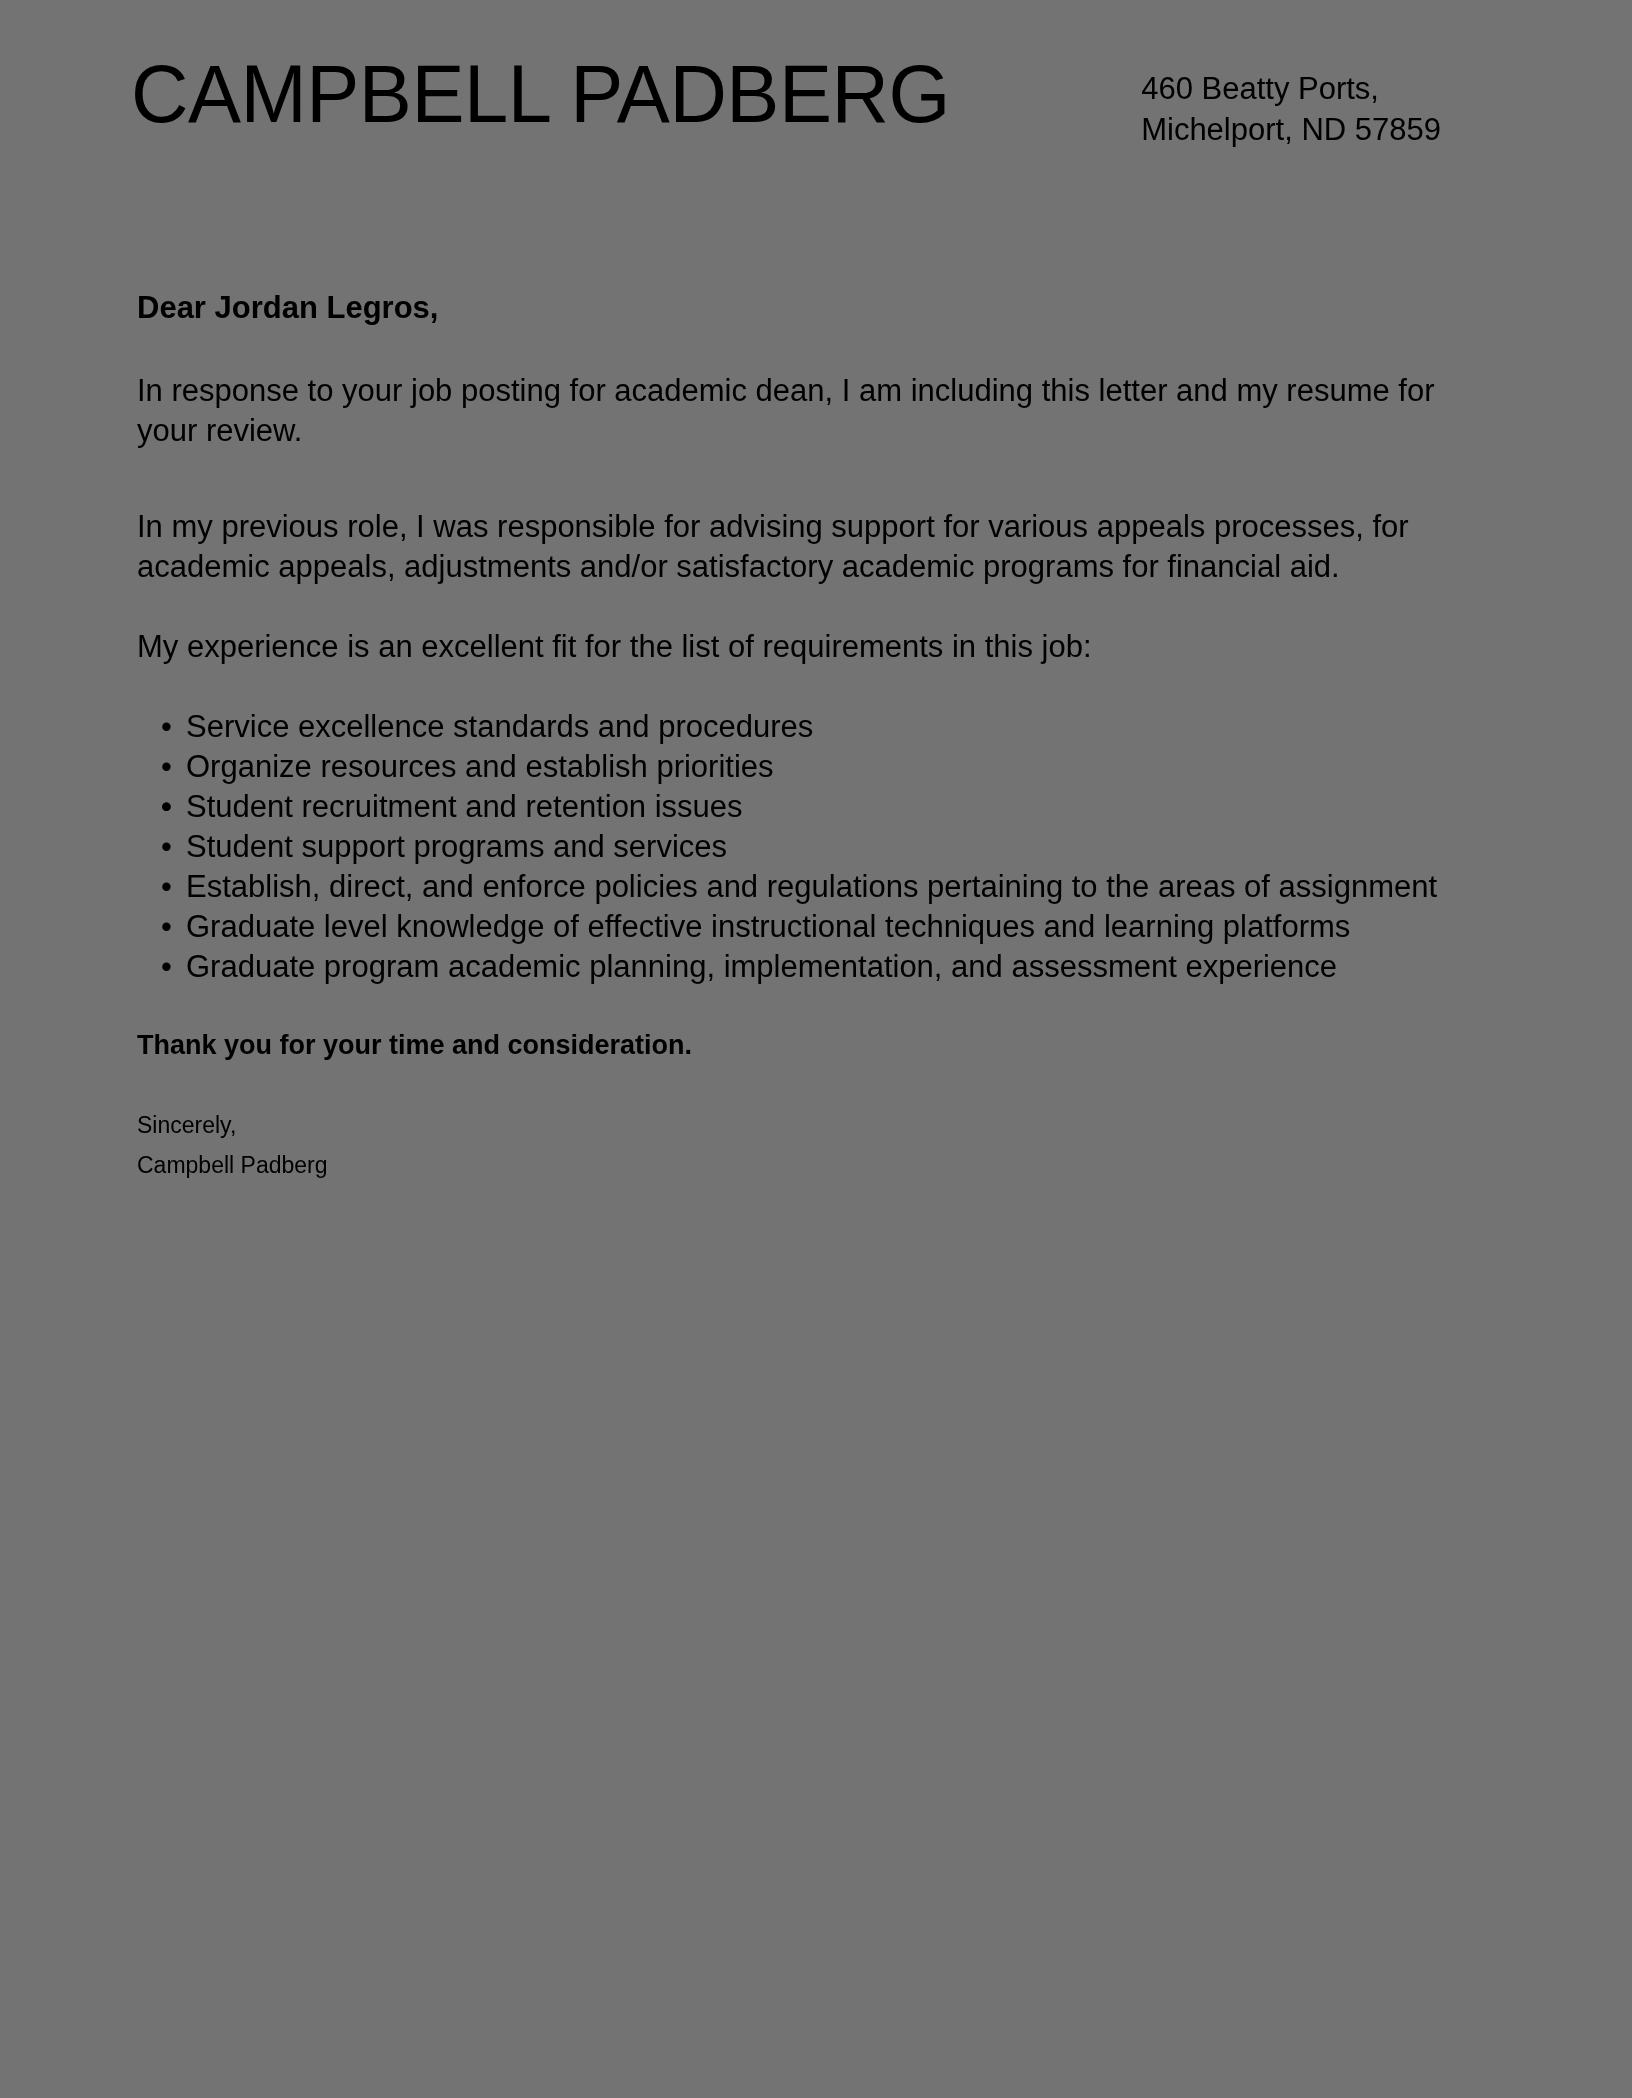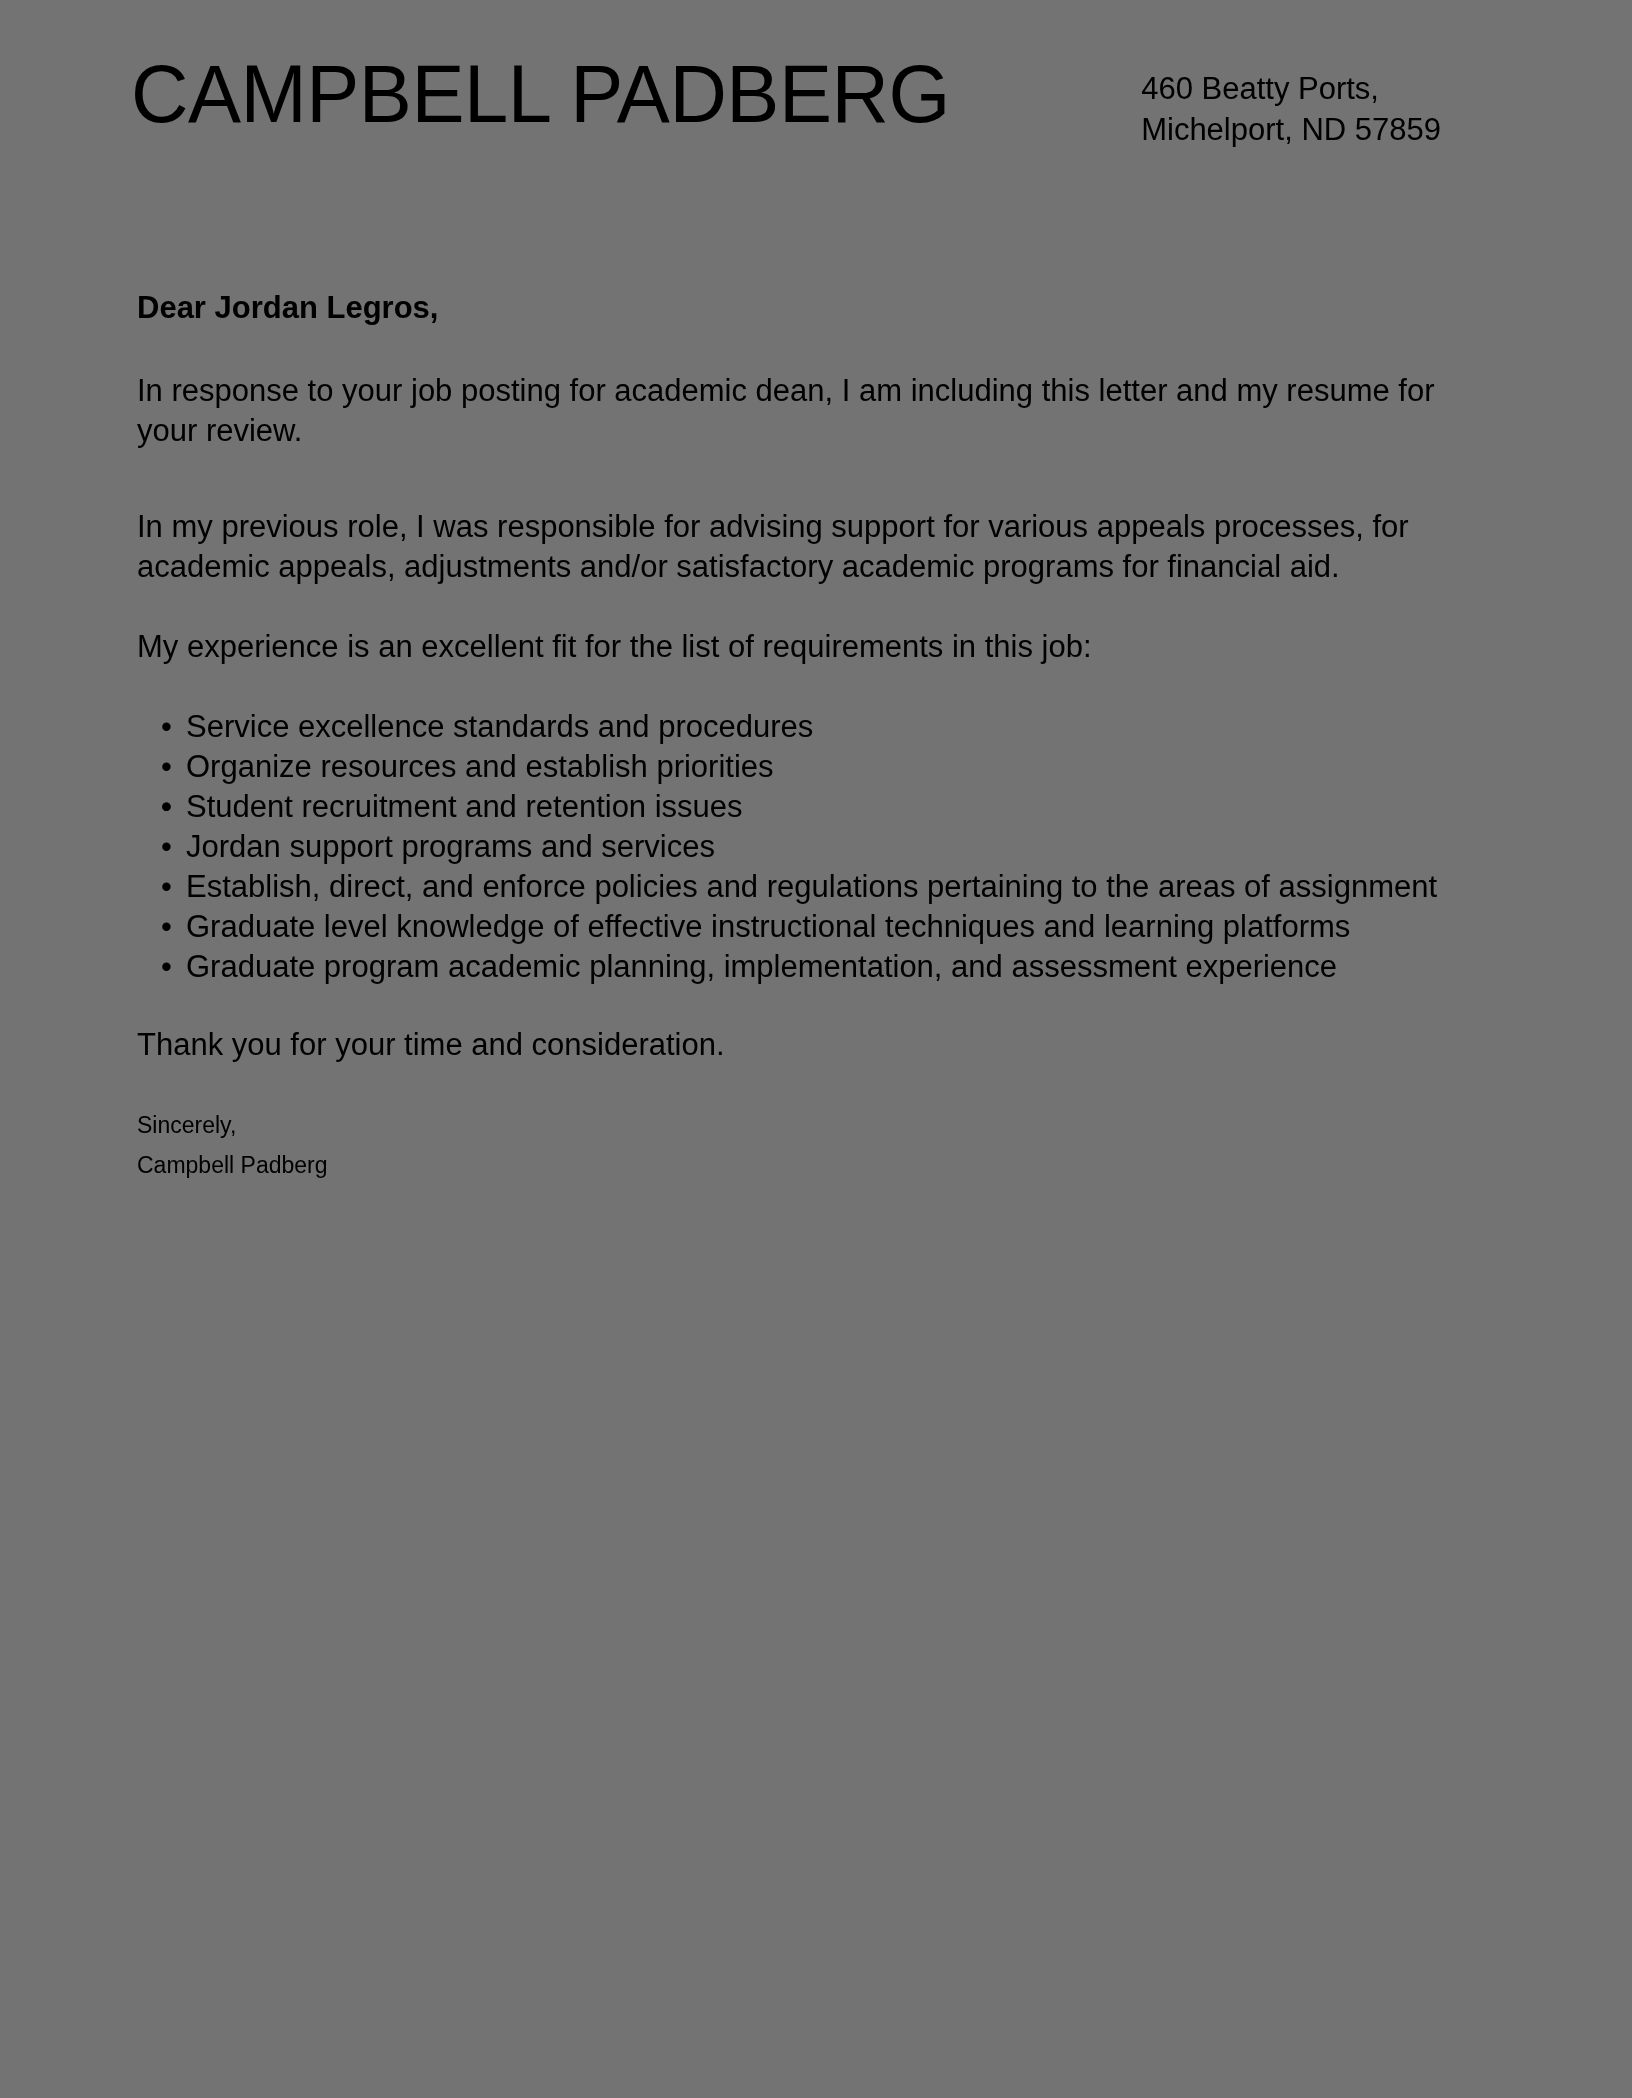--- a/index.html
+++ b/index.html
@@ -98,22 +98,22 @@
     white-space: nowrap;
   }
   .req-item .bullet-dot {
     position: absolute;
     left: 24px;
     top: 0;
     line-height: 40px;
     font-size: 31px;
   }
   .closing-bold {
-    font-weight: 400;
-    font-size: 31px;
+    font-weight: 700;
+    font-size: 27px;
     line-height: 40px;
     margin: 0 0 40px 0;
   }
   .signoff {
     font-weight: 400;
     font-size: 23px;
     line-height: 40px;
     margin: 0;
   }
   .signoff-line {
@@ -155,21 +155,21 @@
       </li>
       <li class="req-item">
         <span class="bullet-dot">•</span>
       </li>
       <li class="req-item">
         <span class="bullet-dot">•</span>
         <span>Student recruitment and retention issues</span>
       </li>
       <li class="req-item">
         <span class="bullet-dot">•</span>
-        <span>Jordan support programs and services</span>
+        <span>Student support programs and services</span>
       </li>
       <li class="req-item">
         <span class="bullet-dot">•</span>
         <span>Establish, direct, and enforce policies and regulations pertaining to the areas of assignment</span>
       </li>
       <li class="req-item">
         <span class="bullet-dot">•</span>
         <span>Graduate level knowledge of effective instructional techniques and learning platforms</span>
       </li>
       <li class="req-item">

